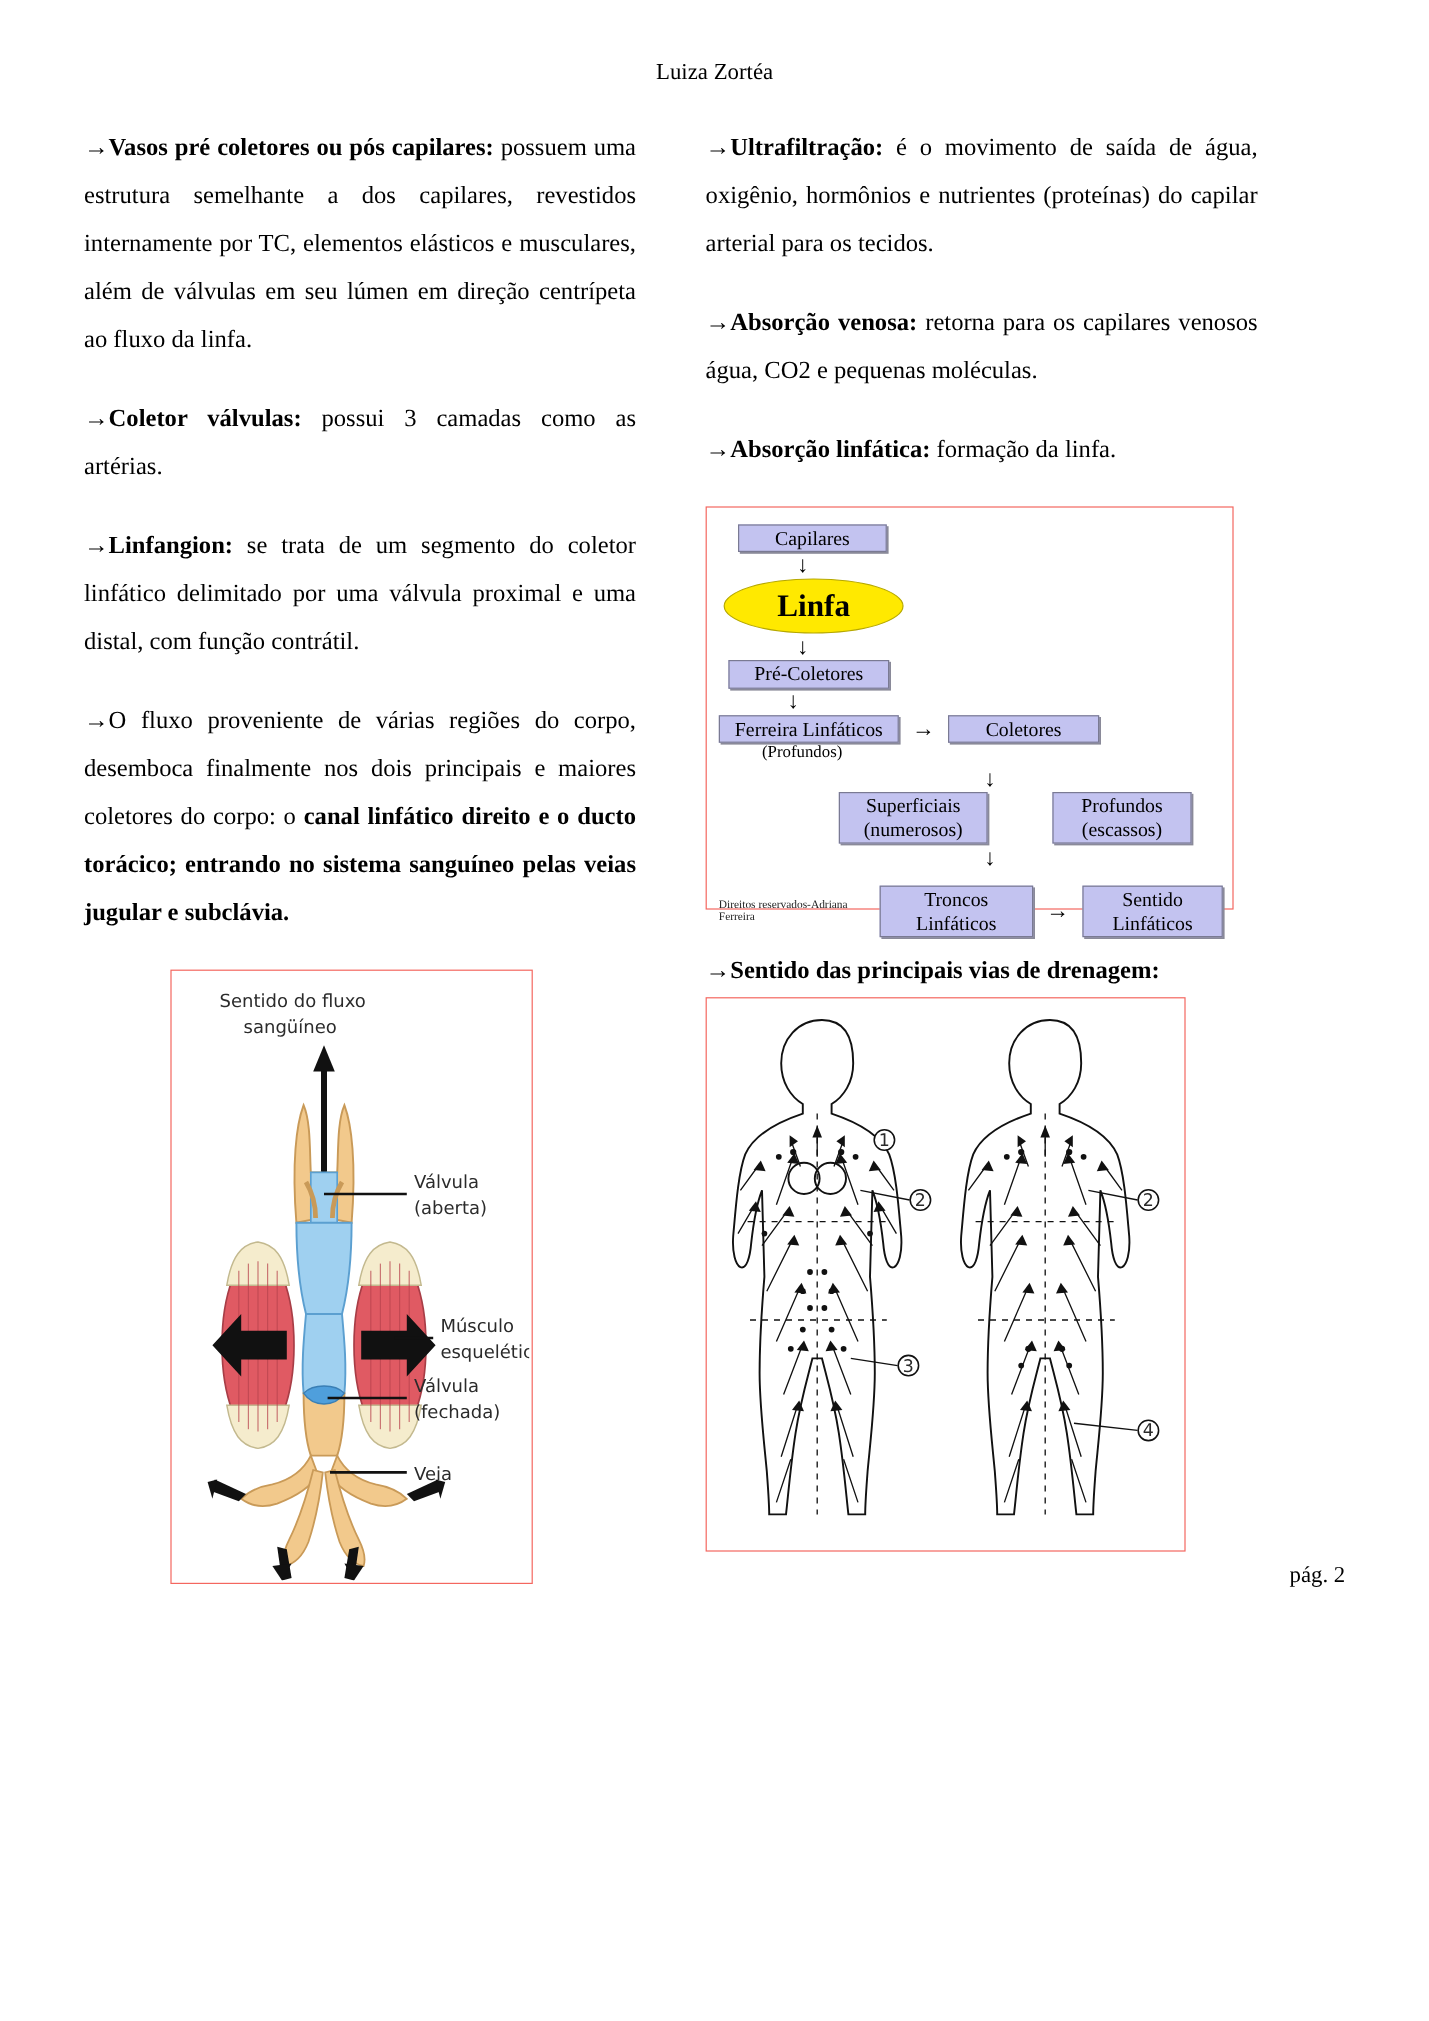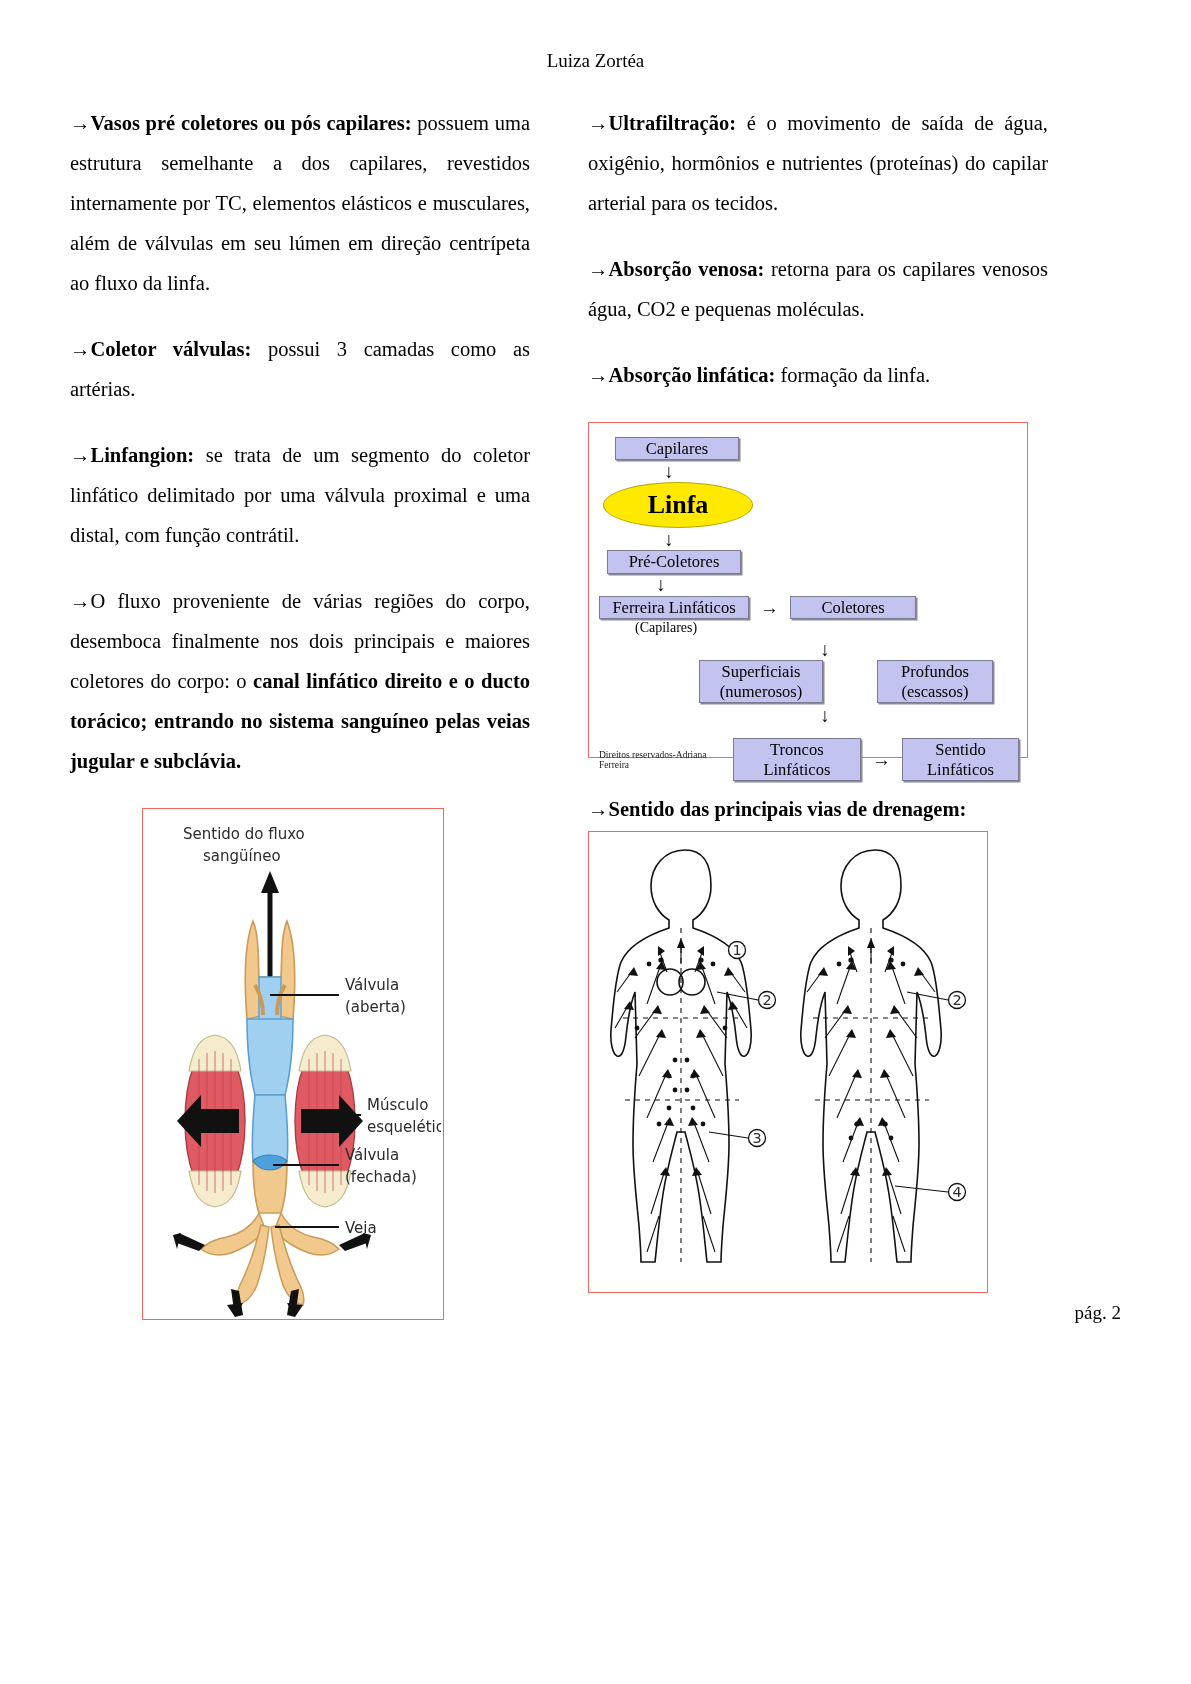--- a/index.html
+++ b/index.html
@@ -291,21 +291,21 @@
           <div class="node" style="margin-left:8px;width:134px;">Pré-Coletores</div>
           <div class="down-arrow" style="margin-left:8px;">↓</div>
         </div>
 
         <div class="row">
           <div class="node" style="width:150px;">Ferreira Linfáticos</div>
           <div class="right-arrow">→</div>
           <div class="node" style="width:126px;">Coletores</div>
         </div>
 
-        <div class="sub-label">(Capilares)</div>
+        <div class="sub-label">(Profundos)</div>
 
         <div class="down-arrow" style="margin-left:216px;margin-top:2px;width:20px;">↓</div>
 
         <div class="row" style="margin-left:100px;gap:16px;">
           <div class="node" style="width:124px;">
             <span>Superficiais</span><br>
             <span>(numerosos)</span>
           </div>
           <div style="width:22px;"></div>
           <div class="node" style="width:116px;">

